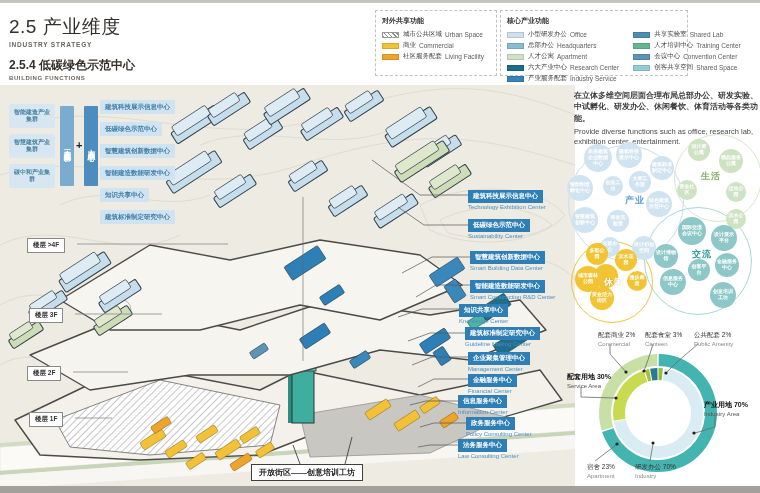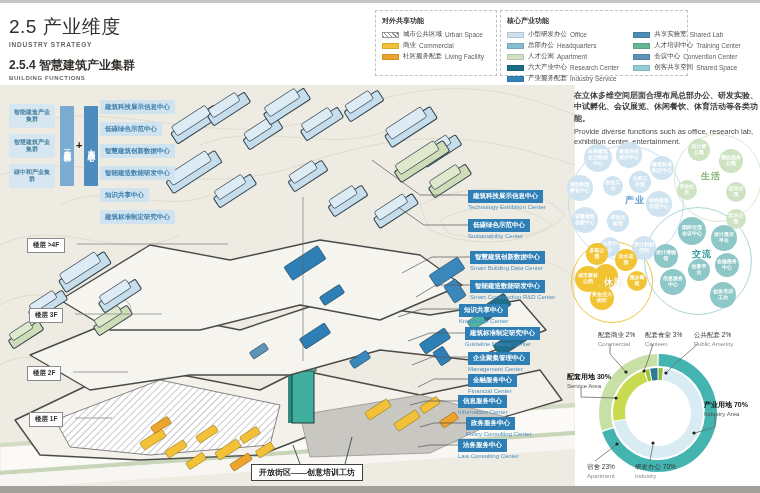--- a/index.html
+++ b/index.html
@@ -246,21 +246,21 @@
         <path d="M75,333 L112,333" stroke="#8a8a8a" stroke-width="0.8"></path>
         <path d="M300,379 L293,360" stroke="#3f3f3f" stroke-width="0.9"></path>
         <path d="M345,379 L352,352" stroke="#3f3f3f" stroke-width="0.9"></path>
         <path d="M303,112 L303,276" stroke="#666" stroke-width="0.6"></path>
       </g>
   </svg>
 
   <div class="hdr">
     <div class="t1">2.5 产业维度</div>
     <div class="t1e">INDUSTRY STRATEGY</div>
-    <div class="t2">2.5.4 智慧建筑产业集群</div>
+    <div class="t2">2.5.4 低碳绿色示范中心</div>
     <div class="t2e">BUILDING FUNCTIONS</div>
   </div>
 
   <div class="legend" style="left:375px;top:10px;width:122px;height:66px" id="legend-shared">
     <div class="ltitle">对外共享功能</div>
     <div id="legend-shared-rows">
         <div class="lrow">
           <span class="sw sw-hatch"></span>
           <span class="lcn">城市公共区域</span>
           <span class="len">Urban Space</span>
@@ -327,21 +327,21 @@
           <div class="lrow">
             <span class="sw" style="background: rgb(147, 205, 216);"></span>
             <span class="lcn">创客共享空间</span>
             <span class="len">Shared Space</span>
           </div>
         </div>
     </div>
   </div>
 
   <div class="desc">
-    <div class="cn">在立体多维空间层面合理布局总部办公、研发实验、中试孵化、会议展览、休闲餐饮、体育活动等各类功能。</div>
+    <div class="cn">在立体多维空间层面合理布局总部办公、研发实验、中试孵化、研发办公、休闲餐饮、体育活动等各类功能。</div>
     <div class="en">Provide diverse functions such as office, research lab, exhibition center, entertainment.</div>
   </div>
 
   <div class="abs" style="left:9px;top:104px" id="big-chips">
       <div class="big-chip">智能建造产业集群</div>
       <div class="big-chip">智慧建筑产业集群</div>
       <div class="big-chip">碳中和产业集群</div>
     </div>
   <div class="vlabel" style="left:60px;top:106px;background:#7aabd1">三大产业集群</div>
   <div class="plus" style="left:76px;top:139px">+</div>

